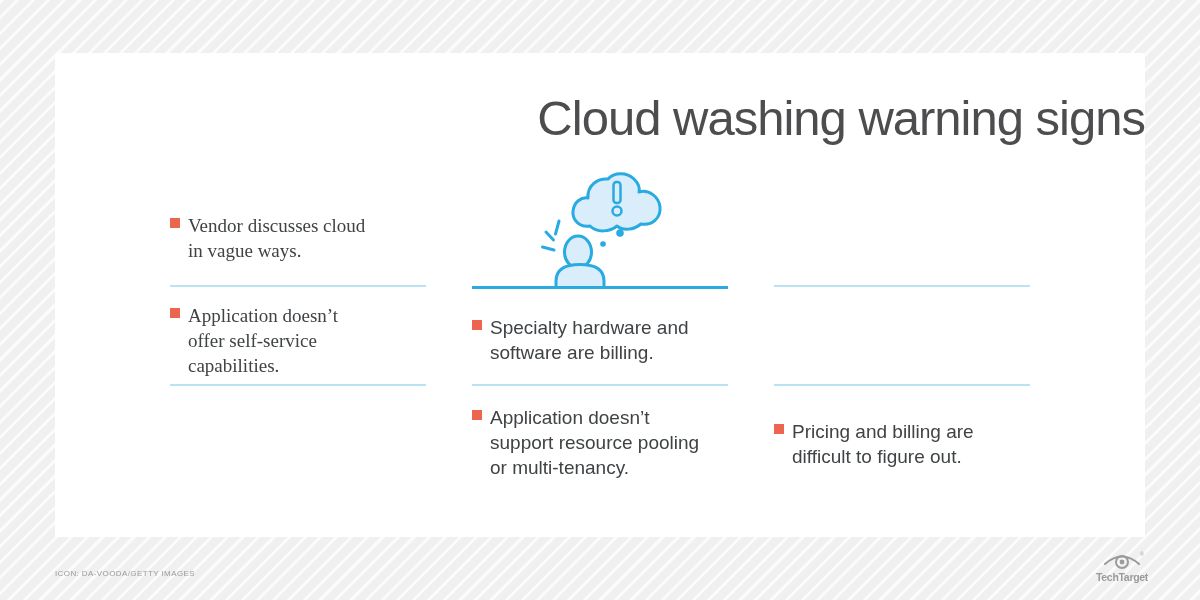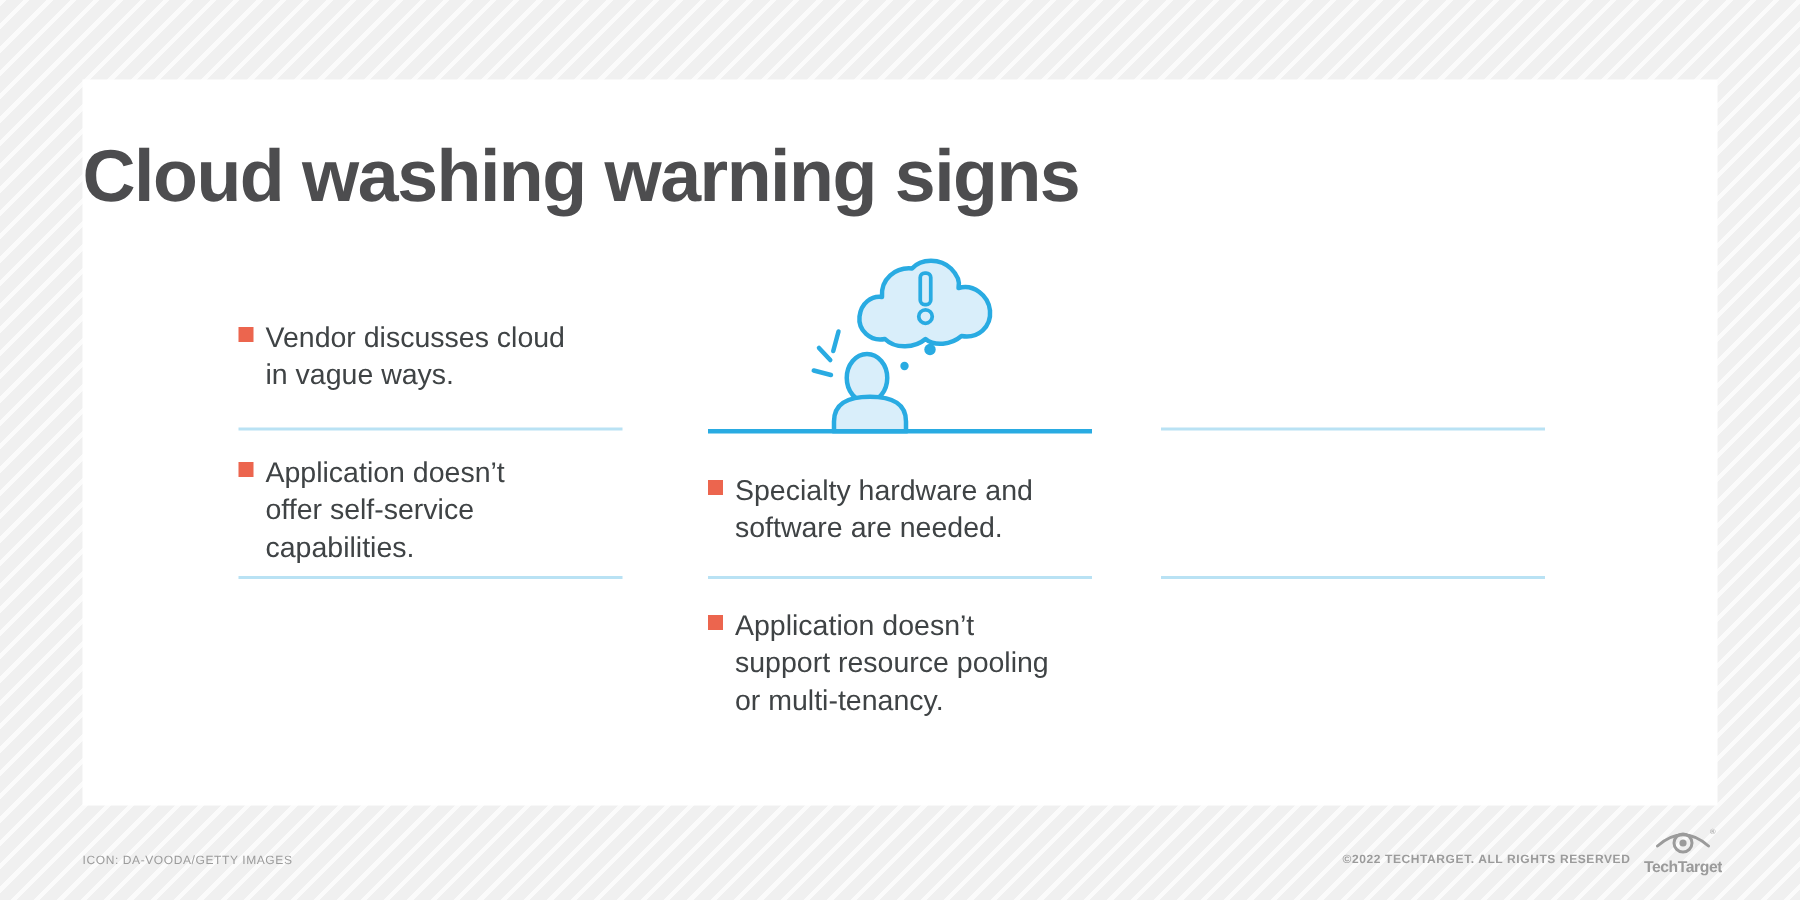--- a/index.html
+++ b/index.html
@@ -7,25 +7,25 @@
     width:1200px;height:600px;position:relative;overflow:hidden;
     font-family:"Liberation Sans", sans-serif;
     background:repeating-linear-gradient(135deg,#fbfbfb 0 3px,#f0f0f0 3px 11px);
   }
   .card{
     position:absolute;left:55px;top:53px;width:1090px;height:484px;
     background:#ffffff;
   }
   .title{
     position:absolute;left:0;top:38px;width:100%;margin:0;
-    text-align:left;font-size:49px;line-height:54px;font-weight:700;
+    text-align:right;font-size:49px;line-height:54px;font-weight:400;
     letter-spacing:-1px;color:#4d4d4f;
   }
   .col{position:absolute;top:0;width:256px;height:100%;}
-  .col-left{left:104px;}
+  .col-left{left:115px;font-family:Liberation Serif, serif;}
   .col-center{left:417px;}
   .col-right{left:719px;}
   .item{position:absolute;left:0;width:256px;}
   .bullet{
     position:absolute;left:0;top:5px;width:10px;height:10px;
     background:#ec654e;
   }
   .item-text{
     display:block;padding-left:18px;
     font-size:19px;line-height:25px;color:#3f4345;
@@ -88,42 +88,46 @@
 
       <ellipse cx="53" cy="81" rx="13.5" ry="16" fill="#d9eefa" stroke="#29abe2" stroke-width="3"></ellipse>
       <path d="M 31 117 L 31 110 C 31 98 40 93.5 55 93.5 C 70 93.5 79 98 79 110 L 79 117 Z" fill="#d9eefa" stroke="#29abe2" stroke-width="3" stroke-linejoin="round"></path>
 
       <path d="M 34 50 L 30.5 63 M 21 61 L 28.5 69 M 17.5 76 L 29 79" fill="none" stroke="#29abe2" stroke-width="3" stroke-linecap="round"></path>
     </svg>
     <div class="ground-line"></div>
     <div class="item" style="top:262px">
       <span class="bullet"></span>
       <span class="item-text">Specialty hardware and
-software are needed.</span>
+software are billing.</span>
     </div>
     <div class="divider" style="top:331px"></div>
     <div class="item" style="top:352px">
       <span class="bullet"></span>
       <span class="item-text">Application doesn’t
 support resource pooling
 or multi-tenancy.</span>
     </div>
   </div>
 
   <div class="col col-right">
     <div class="divider" style="top:232px"></div>
     <div class="divider" style="top:331px"></div>
+    <div class="item" style="top:366px">
+      <span class="bullet"></span>
+      <span class="item-text">Pricing and billing are
+difficult to figure out.</span>
+    </div>
   </div>
 
 </div>
 
 <div class="footer-credit">ICON: DA-VOODA/GETTY IMAGES</div>
 
 <div class="footer-right">
-  <span class="copyright">©2022 TECHTARGET. ALL RIGHTS RESERVED</span>
   <svg class="tt-logo" viewBox="0 0 52 36">
     <g>
       <path d="M 9 15 Q 26 0 43 15" fill="none" stroke="#9b9b9b" stroke-width="2" stroke-linecap="round"></path>
       <circle cx="26" cy="13" r="6" fill="none" stroke="#9b9b9b" stroke-width="2"></circle>
       <circle cx="26" cy="13" r="2.4" fill="#9b9b9b"></circle>
       <text x="44" y="7" font-size="5" fill="#9b9b9b">®</text>
     </g>
     <text x="26" y="32" text-anchor="middle" font-size="10.5" font-weight="bold" letter-spacing="-0.3" fill="#9b9b9b">TechTarget</text>
   </svg>
 </div>

